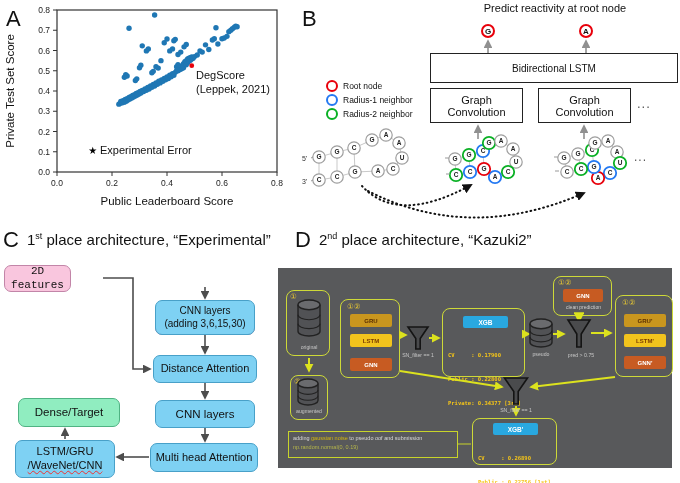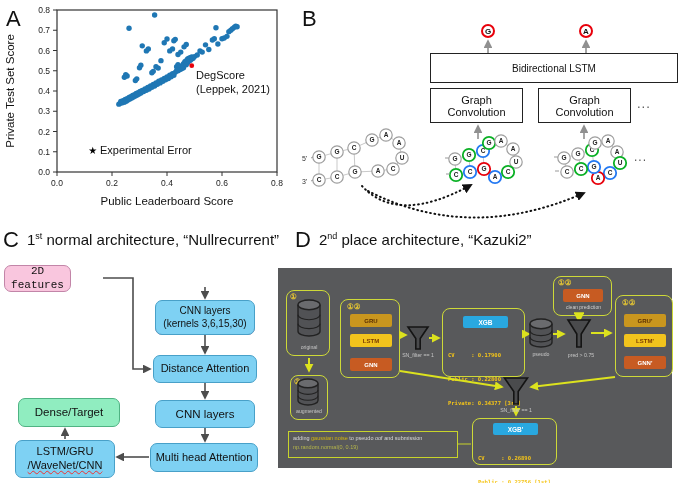--- a/index.html
+++ b/index.html
@@ -22,21 +22,21 @@
   .dots{color:#555;letter-spacing:1px;}
   
   .cbox{border-radius:7px;border:1.3px solid;display:flex;flex-direction:column;align-items:center;justify-content:center;
     text-align:center;font-size:11px;line-height:1.25;color:#111;}
   .pink{background:#f9c6de;border-color:#c285a8;}
   .blue{background:#7ed1f3;border-color:#48a0c8;}
   .green{background:#90edc0;border-color:#4fb383;}
   .wavy{text-decoration:underline;text-decoration-style:wavy;text-decoration-color:#e33;text-decoration-thickness:1px;}
   
   .d-outline{border:1.6px solid #ced938;border-radius:8px;background:transparent;}
-  .badge{position:absolute;color:#e8c832;font-size:7.5px;font-weight:bold;white-space:nowrap;}
+  .badge{position:absolute;color:#e8c832;font-size:7.5px;font-weight:normal;white-space:nowrap;}
   .model-btn{position:absolute;height:13px;border-radius:2px;font-size:6px;font-weight:bold;
     display:flex;align-items:center;justify-content:center;}
   .gold{background:#c9961e;color:#5a2d00;}
   .yellow{background:#f2c41d;color:#7a3b00;}
   .orange{background:#c75b22;color:#fff;}
   .xgb-btn{position:absolute;height:12px;border-radius:2px;background:#29a8e0;color:#fff;font-size:6.5px;font-weight:bold;
     display:flex;align-items:center;justify-content:center;}
   .metrics{position:absolute;font-family:"DejaVu Sans Mono",monospace;font-size:5.5px;line-height:8px;
     color:#f5c518;white-space:pre;font-weight:bold;}
   .d-caption{position:absolute;font-size:5px;color:#cfcfcf;text-align:center;white-space:nowrap;}
@@ -200,38 +200,53 @@
       <circle cx="235.75" cy="26.200000000000017" r="2.7" fill="#1f77b4"></circle>
       <circle cx="237.125" cy="26.807500000000033" r="2.7" fill="#1f77b4"></circle>
       <circle cx="191.74999999999997" cy="65.6875" r="2.4" fill="#e8000b"></circle>
       <text x="92.75" y="154.2375" text-anchor="middle" font-size="10" fill="#000000">★</text>
       <text x="196" y="79" class="ann">DegScore</text>
       <text x="196" y="92.5" class="ann">(Leppek, 2021)</text>
       <text x="100" y="153.5" class="ann">Experimental Error</text>
     </svg>
 
   <div class="abs panel-letter" style="left:302px;top:6px;">B</div>
+  <div class="abs" style="left:455px;top:2px;width:200px;text-align:center;font-size:11px;color:#111;">Predict reactivity at root node</div>
   <div class="abs root-circle" style="left:481px;top:24px;">G</div>
   <div class="abs root-circle" style="left:579px;top:24px;">A</div>
   <div class="abs bw-box" style="left:430px;top:53px;width:248px;height:30px;font-size:10px;">Bidirectional LSTM</div>
   <div class="abs bw-box" style="left:430px;top:88px;width:93px;height:35px;font-size:11px;white-space:pre-line;">Graph
 Convolution</div>
   <div class="abs bw-box" style="left:538px;top:88px;width:93px;height:35px;font-size:11px;white-space:pre-line;">Graph
 Convolution</div>
   <div class="abs dots" style="left:637px;top:96px;font-size:13px;">...</div>
   <div class="abs dots" style="left:634px;top:150px;font-size:12px;">...</div>
+  <div class="abs" style="left:326px;top:79px;">
+    <div class="legend-row">
+      <span class="legend-dot" style="border-color: rgb(232, 0, 11);"></span>
+      <span class="legend-label">Root node</span>
+    </div>
+    <div class="legend-row">
+      <span class="legend-dot" style="border-color: rgb(36, 121, 242);"></span>
+      <span class="legend-label">Radius-1 neighbor</span>
+    </div>
+    <div class="legend-row">
+      <span class="legend-dot" style="border-color: rgb(9, 176, 36);"></span>
+      <span class="legend-label">Radius-2 neighbor</span>
+    </div>
+  </div>
 
   <div class="abs panel-letter" style="left:3px;top:227px;">C</div>
-  <div class="abs panel-title" style="left:27px;top:231px;"><span>1</span><sup>st</sup><span> normal architecture, “Nullrecurrent”</span></div>
+  <div class="abs panel-title" style="left:27px;top:231px;"><span>1</span><sup>st</sup><span> place architecture, “Experimental”</span></div>
 
   <div class="abs cbox pink" style="left:4px;top:265px;width:67px;height:27px;font-family:Liberation Mono, monospace;">2D features</div>
   <div class="abs cbox pink" style="left:155px;top:257px;width:100px;height:30px;margin-top:48px;">1D features</div>
   <div class="abs cbox blue" style="left:155px;top:300px;width:100px;height:35px;font-size:10px;">
     <div>CNN layers</div>
-    <div>(kernels 3,6,15,30)</div>
+    <div>(adding 3,6,15,30)</div>
   </div>
   <div class="abs cbox blue" style="left:153px;top:355px;width:104px;height:28px;">Distance Attention</div>
   <div class="abs cbox blue" style="left:155px;top:400px;width:100px;height:28px;font-size:11.5px;">CNN layers</div>
   <div class="abs cbox blue" style="left:150px;top:443px;width:108px;height:29px;">Multi head Attention</div>
   <div class="abs cbox blue" style="left:15px;top:440px;width:100px;height:38px;">
     <div>LSTM/GRU</div>
     <div class="wavy">/WaveNet/CNN</div>
   </div>
   <div class="abs cbox green" style="left:18px;top:398px;width:102px;height:29px;font-size:11.5px;">Dense/Target</div>
 

